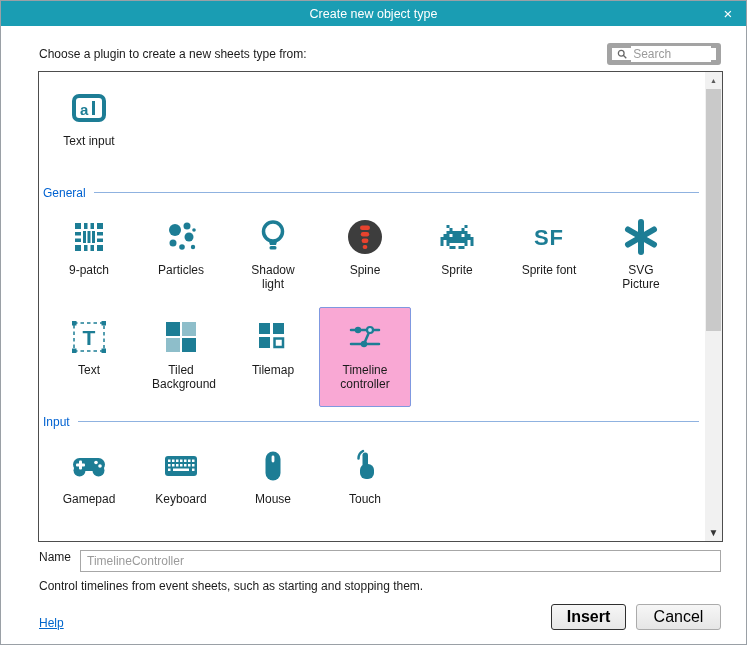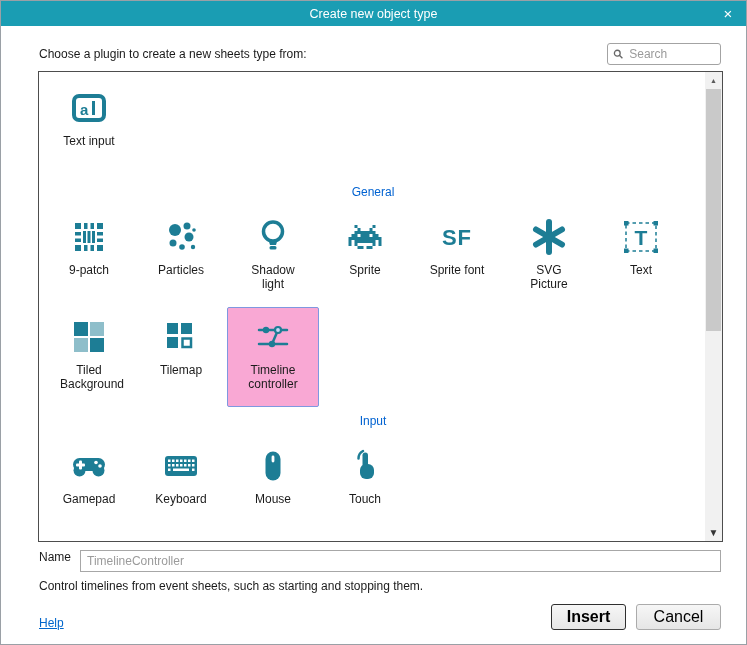--- a/index.html
+++ b/index.html
@@ -6,33 +6,33 @@
   html,body { margin:0; padding:0; background:#cfcfcf; }
   body { font-family: "Liberation Sans", sans-serif; font-size:12px; color:#1a1a1a; }
   .dialog { position:relative; width:747px; height:645px; background:#fff; border:1px solid #9aa0a6; overflow:hidden; }
 
   
   .titlebar { height:25px; background:#1a9db3; color:#fff; display:flex; align-items:center; justify-content:center; font-size:12.5px; position:relative; }
   .titlebar .close { position:absolute; right:0; top:0; width:36px; height:25px; display:flex; align-items:center; justify-content:center; font-size:15px; cursor:pointer; }
 
   
   .header-row { display:flex; align-items:center; justify-content:space-between; margin:16px 25px 0 38px; height:24px; }
-  .searchbox { display:flex; align-items:center; border:1px solid #a3a3a3; border-radius:3px; height:22px; width:114px; padding:0 5px; background:#fff; }
+  .searchbox { display:flex; align-items:center; border:5px solid #a3a3a3; border-radius:3px; height:22px; width:114px; padding:0 5px; background:#fff; }
   .searchbox input { border:none; outline:none; width:100%; font-size:12px; margin-left:4px; font-family:inherit; color:#444; }
   .searchbox input::placeholder { color:#9a9a9a; }
 
   
   .panel { position:absolute; left:37px; top:70px; width:685px; height:471px; border:1px solid #4d4d4d; background:#fff; overflow:hidden; }
   .panel-inner { position:absolute; left:0; top:0; right:17px; bottom:0; overflow:hidden; padding:6px 0 0 4px; }
   .grid-row { display:flex; flex-wrap:wrap; }
   .cell { width:92px; height:100px; padding-top:6px; text-align:center; border:1px solid transparent; border-radius:2px; cursor:default; }
   .cell.selected { background:#f9a8d4; border-color:#7f98e0; }
   .icon { height:46px; display:flex; align-items:center; justify-content:center; color:#1d7d95; }
   .plabel { font-size:12px; line-height:14px; color:#1b1b1b; max-width:58px; margin:3px auto 0; }
-  .divider { display:flex; align-items:center; margin:7px 6px 7px 12px; height:15px;flex-direction:column; }
+  .divider { display:flex; align-items:center; margin:7px 6px 7px 0; height:15px; }
   .divider .dlabel { color:#0062d1; margin-right:8px; white-space:nowrap; }
   .divider .dline { flex:1; height:1px; background:#8fb2e0; }
 
   
   .vscroll { position:absolute; right:0; top:0; width:17px; height:100%; background:#f1f1f1; }
   .varrow { position:absolute; left:0; width:17px; height:17px; display:flex; align-items:center; justify-content:center; color:#5a5a5a; font-size:7px; }
   .varrow.up { top:0; }
   .varrow.down { bottom:0; font-size:10px; color:#333; }
   .vthumb { position:absolute; left:1px; top:17px; width:15px; height:242px; background:#c9c9c9; }
 
@@ -133,20 +133,34 @@
         </div>
         <div class="cell">
           <div class="icon">
             <svg width="40" height="40" viewBox="0 0 40 40">
                 <circle cx="20" cy="14.5" r="9.5" fill="none" stroke="currentColor" stroke-width="3.5"></circle>
                 <path d="M15.5 23 L24.5 23 L23 28 L17 28 Z" fill="currentColor"></path>
                 <rect x="16.5" y="29" width="7" height="3.5" rx="1.5" fill="currentColor"></rect>
               </svg>
           </div>
           <div class="plabel">Shadow light</div>
+        </div>
+        <div class="cell">
+          <div class="icon">
+            <svg width="40" height="40" viewBox="0 0 40 40">
+                <circle cx="20" cy="20" r="17" fill="#3d3d3d"></circle>
+                <g fill="#e8432e">
+                  <rect x="15" y="8.5" width="10" height="4.5" rx="2.2"></rect>
+                  <rect x="15.8" y="15" width="8.4" height="4.5" rx="2.2"></rect>
+                  <rect x="16.6" y="21.5" width="6.8" height="4.5" rx="2.2"></rect>
+                  <rect x="17.6" y="28" width="4.8" height="4" rx="2"></rect>
+                </g>
+              </svg>
+          </div>
+          <div class="plabel">Spine</div>
         </div>
         <div class="cell">
           <div class="icon">
             <svg width="40" height="40" viewBox="0 0 40 40">
                 <path fill="currentColor" d="M9.5 8h3v3h-3z M27.5 8h3v3h-3z M12.5 11h3v3h-3z M24.5 11h3v3h-3z M9.5 14h21v3h-21z M6.5 17h6v3h-6z M15.5 17h9v3h-9z M27.5 17h6v3h-6z M3.5 20h33v3h-33z M3.5 23h3v3h-3z M9.5 23h21v3h-21z M33.5 23h3v3h-3z M3.5 26h3v3h-3z M9.5 26h3v3h-3z M27.5 26h3v3h-3z M33.5 26h3v3h-3z M12.5 29h6v3h-6z M21.5 29h6v3h-6z"></path>
               </svg>
           </div>
           <div class="plabel">Sprite</div>
         </div>
         <div class="cell">

